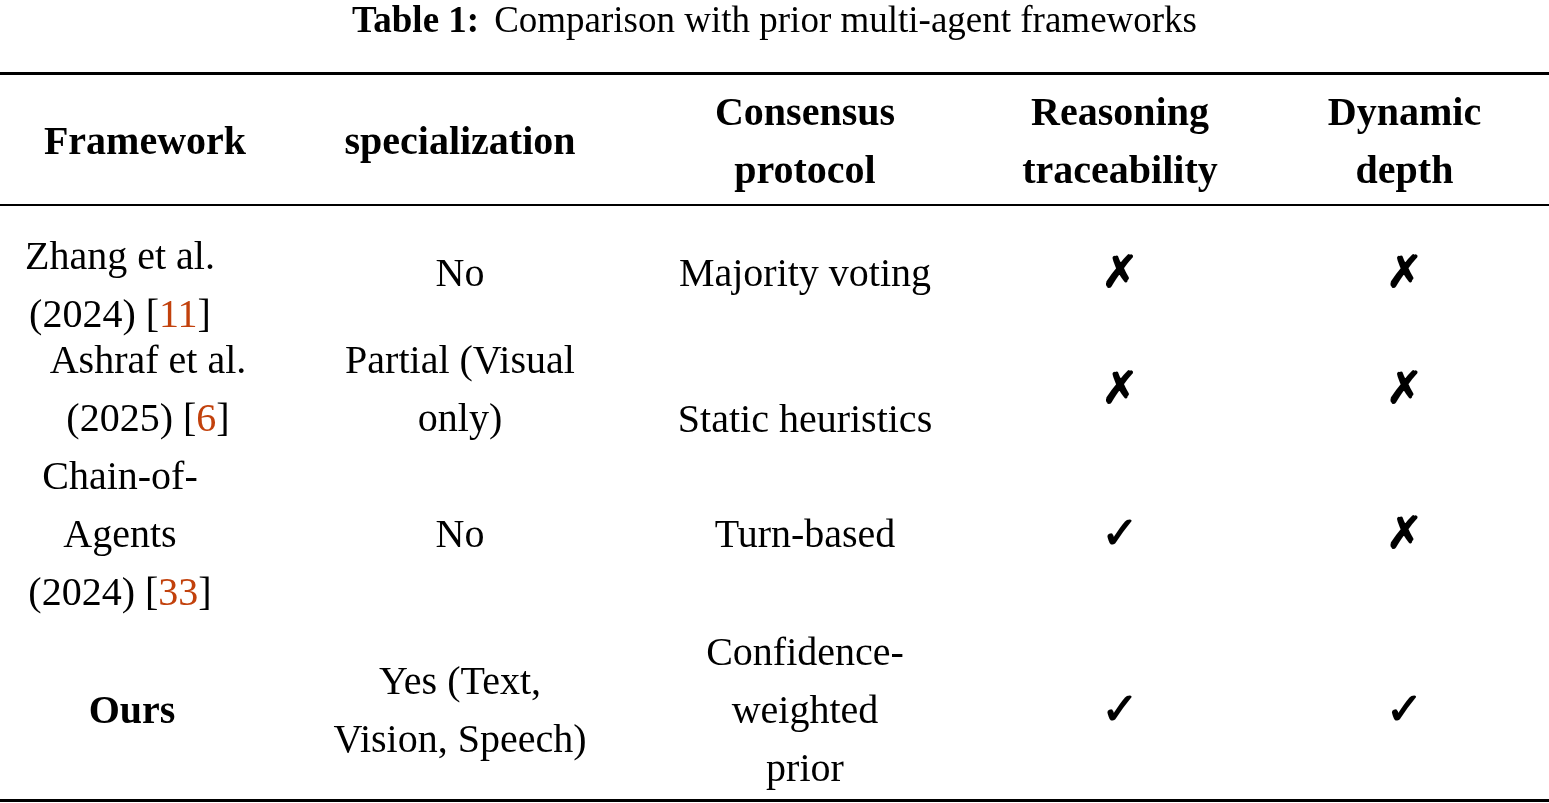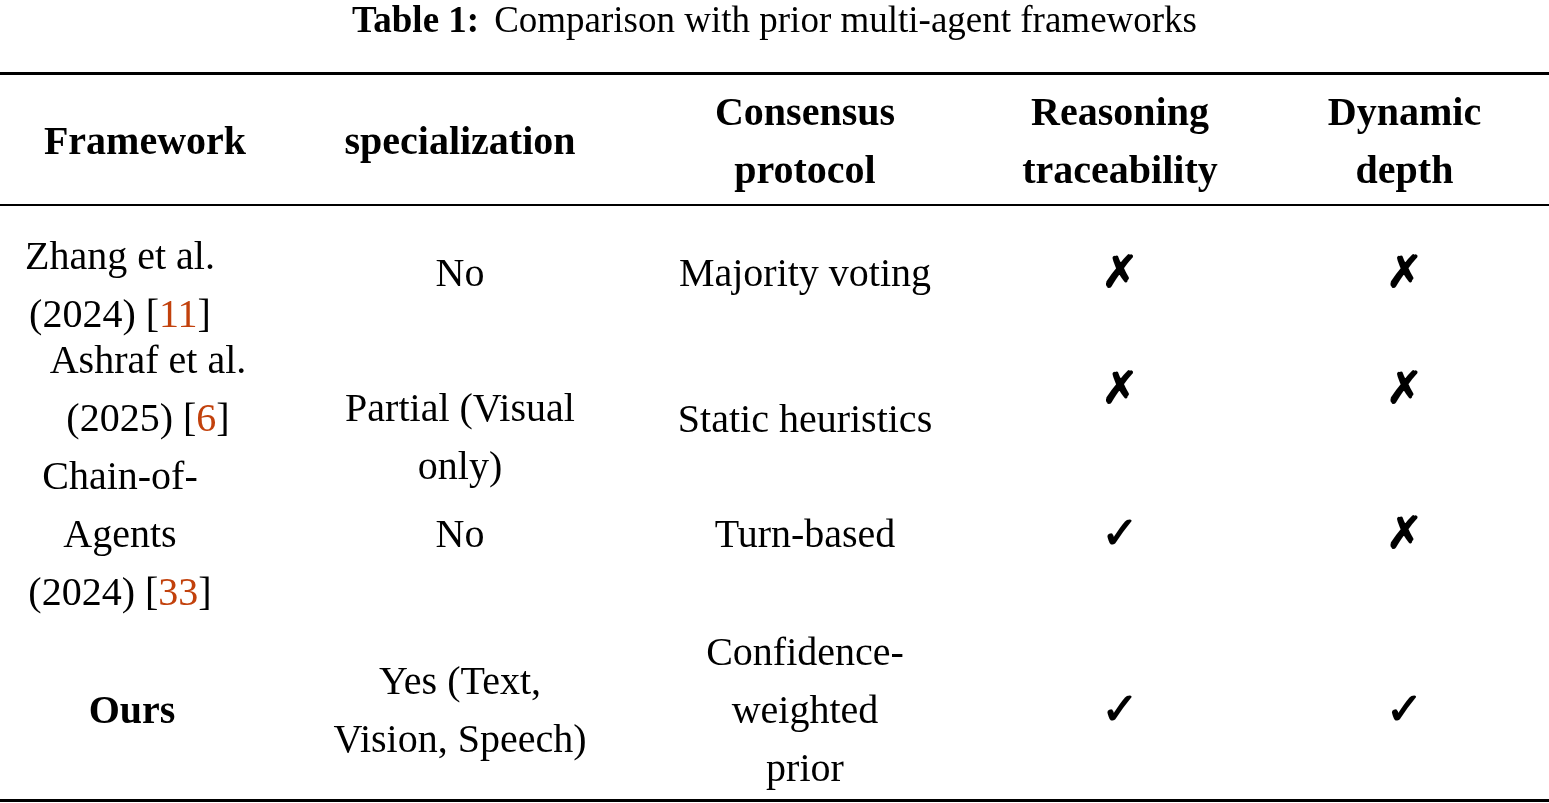--- a/index.html
+++ b/index.html
@@ -68,21 +68,21 @@
   <span>✗</span>
 </div>
 <div class="cell mark" style="left:1260px;width:289px;top:214px;height:118px;">
   <span>✗</span>
 </div>
 
 <div class="cell" style="left:0;width:240px;top:330px;height:118px;margin-left:28px;">
   <span>Ashraf et al.</span>
   <span><span style="display:inline">(2025) [</span><span style="display:inline" class="cite">6</span><span style="display:inline">]</span></span>
 </div>
-<div class="cell" style="left:290px;width:340px;top:330px;height:118px;margin-top:48px;">
+<div class="cell" style="left:290px;width:340px;top:330px;height:118px;">
   <span>Partial (Visual</span>
   <span>only)</span>
 </div>
 <div class="cell" style="left:630px;width:350px;top:330px;height:118px;justify-content:flex-end;">
   <span>Static heuristics</span>
 </div>
 <div class="cell mark" style="left:980px;width:280px;top:330px;height:118px;">
   <span>✗</span>
 </div>
 <div class="cell mark" style="left:1260px;width:289px;top:330px;height:118px;">

